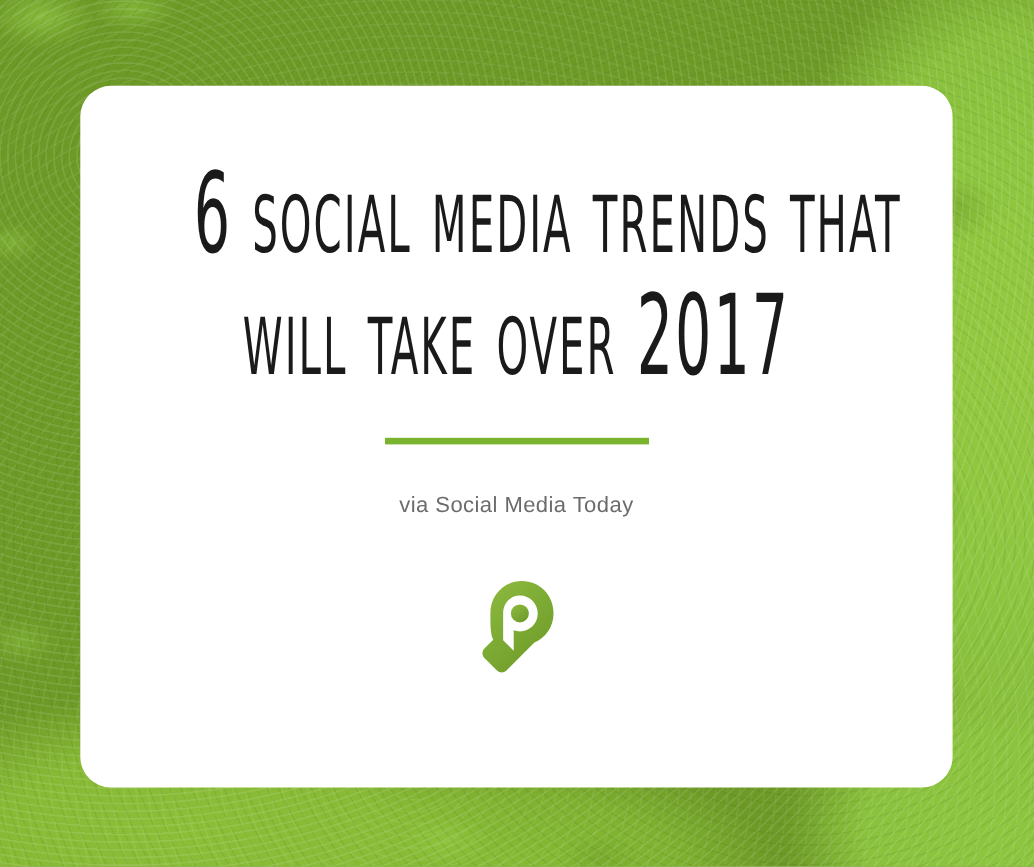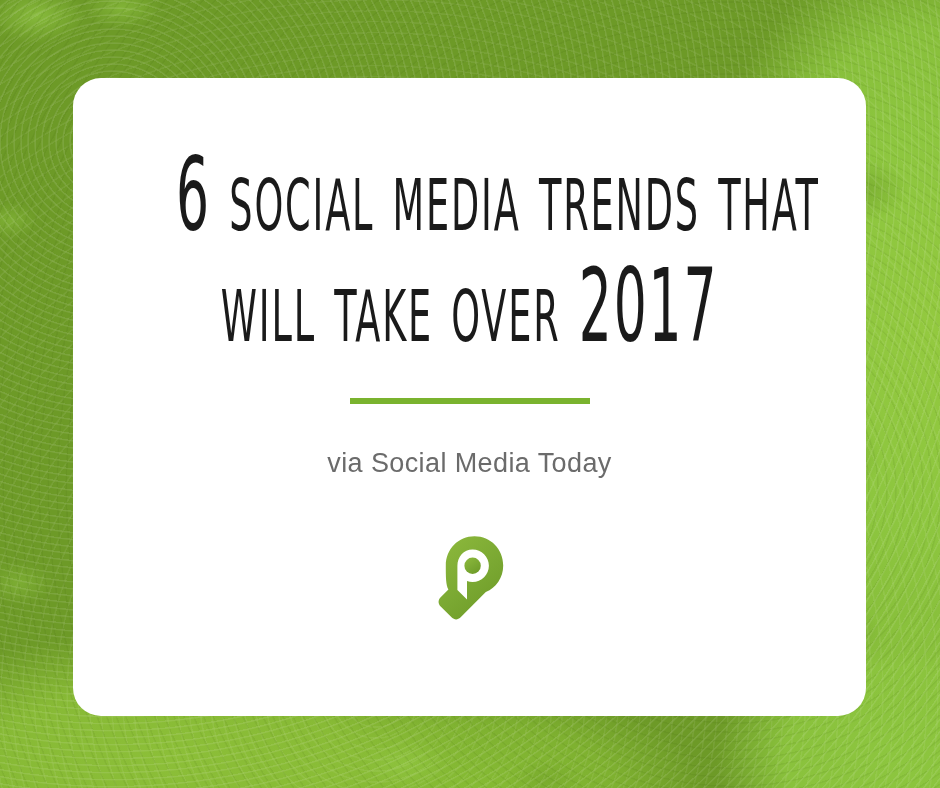--- a/index.html
+++ b/index.html
@@ -103,21 +103,21 @@
     width: 240px;
     height: 6px;
     background: #7ab32e;
     margin-top: 36px;
   }
 
   .subtitle {
     margin-top: 44px;
     color: #6b6b6b;
     font-family: "Liberation Sans", sans-serif;
-    font-size: 27px;
+    font-size: 20px;
     font-weight: 300;
     letter-spacing: 0.4px;
     white-space: nowrap;
   }
 
   .logo-wrap {
     margin-top: 54px;
     width: 72px;
     height: 88px;
   }

